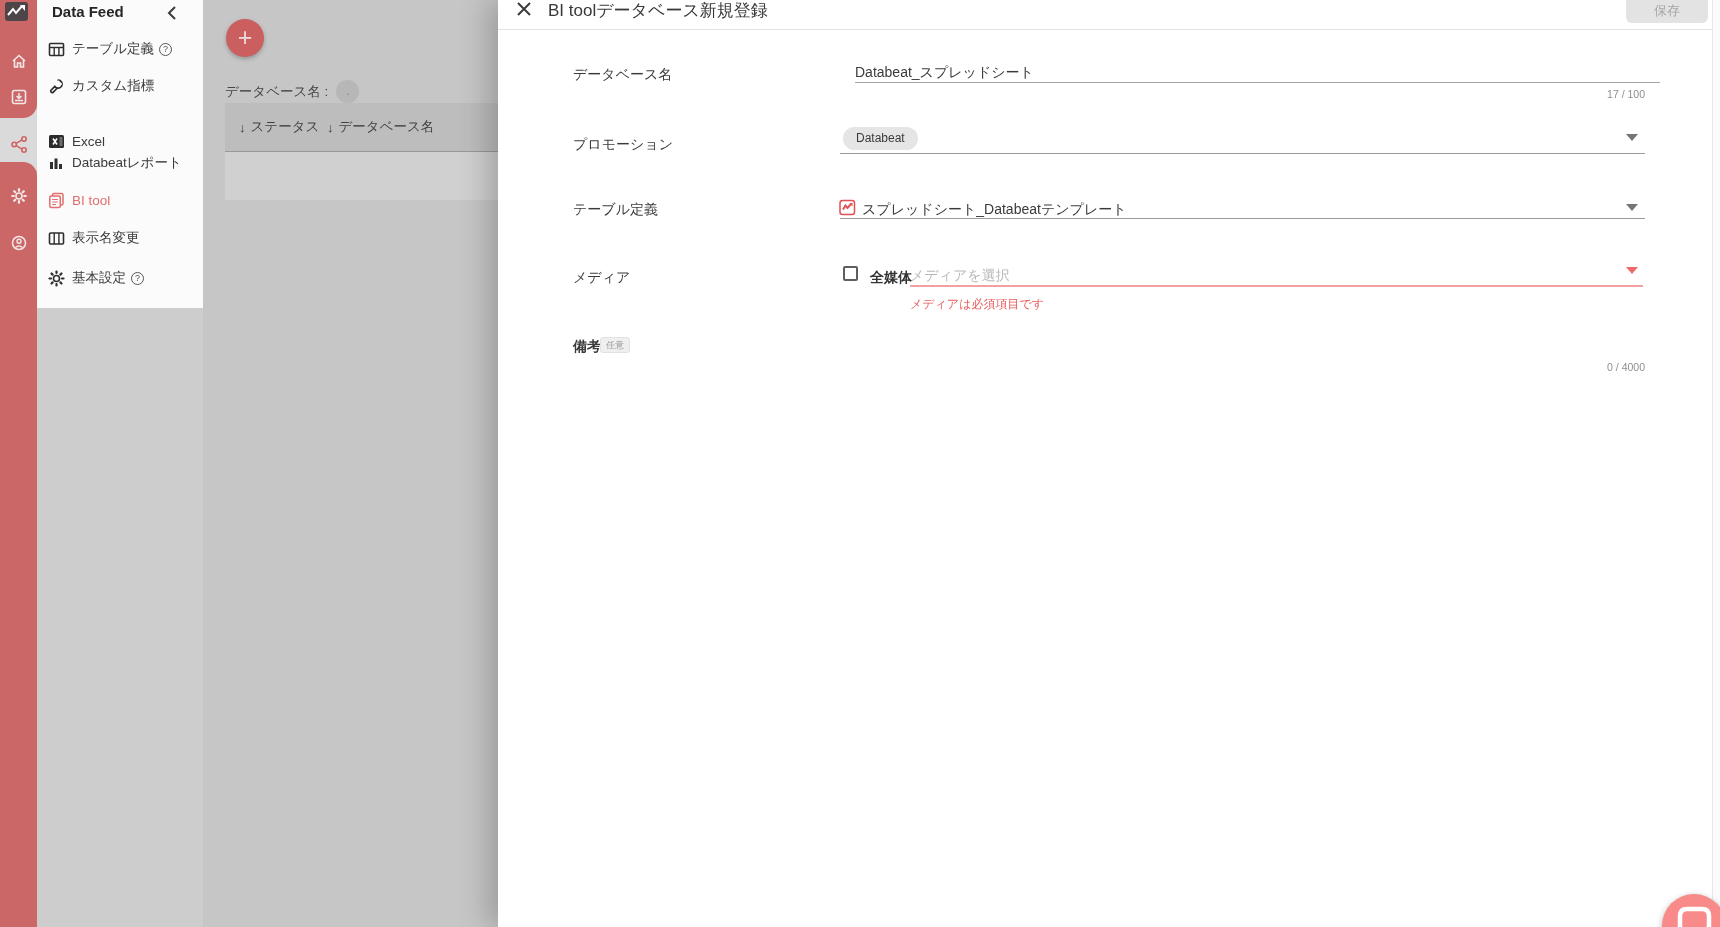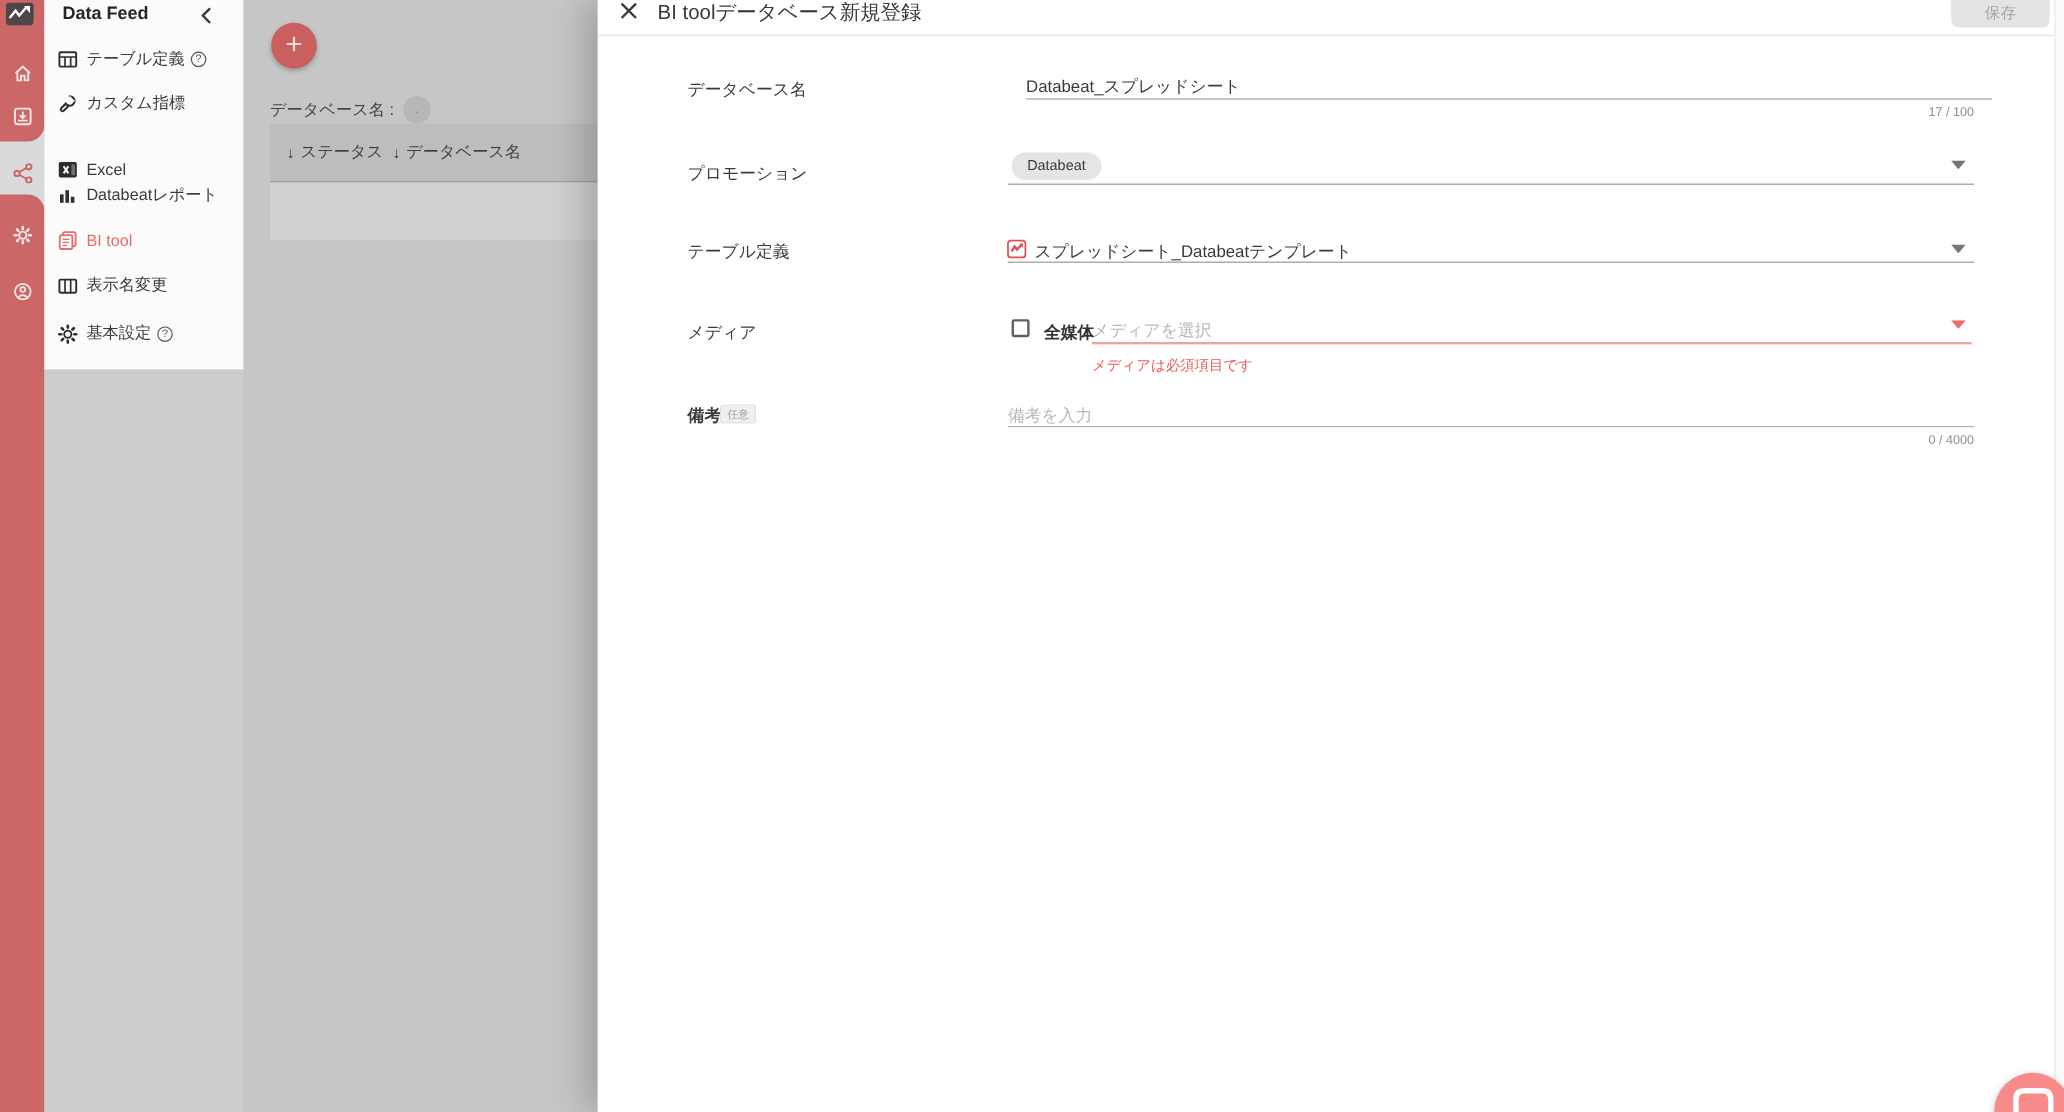--- a/index.html
+++ b/index.html
@@ -272,21 +272,20 @@
 
   <span class="f-label" style="top:269px;">メディア</span>
   <span id="media-checkbox"></span>
   <span id="media-cb-label">全媒体</span>
   <input class="txt-input" style="left: 412px; top: 265px; width: 733px; height: 22px; border-bottom: 2px solid rgb(240, 162, 162);" placeholder="メディアを選択">
   <span class="arrow red" style="left:1128px;top:267px;"></span>
   <span id="media-error">メディアは必須項目です</span>
 
   <span class="f-label" id="remarks-label" style="top:338px;">備考</span>
   <span id="optional-badge">任意</span>
-  <input class="txt-input" style="left: 342px; top: 336px; width: 805px; height: 20px; border-bottom: 1px solid rgb(179, 179, 179);" placeholder="備考を入力">
   <span class="counter" style="left:1027px;top:361px;">0 / 4000</span>
 </div>
 
 <div class="abs" id="chat-fab">
   <svg width="64" height="64" viewBox="0 0 64 64">
     <path d="M18 40 L18 22 Q18 15 25 15 L40 15 Q47 15 47 22 L47 31 Q47 38 40 38 L25 38 Q20 38 18 42 Z" fill="none" stroke="#ffffff" stroke-width="4.5" stroke-linejoin="round"></path>
   </svg>
 </div>
 
 </body></html>

